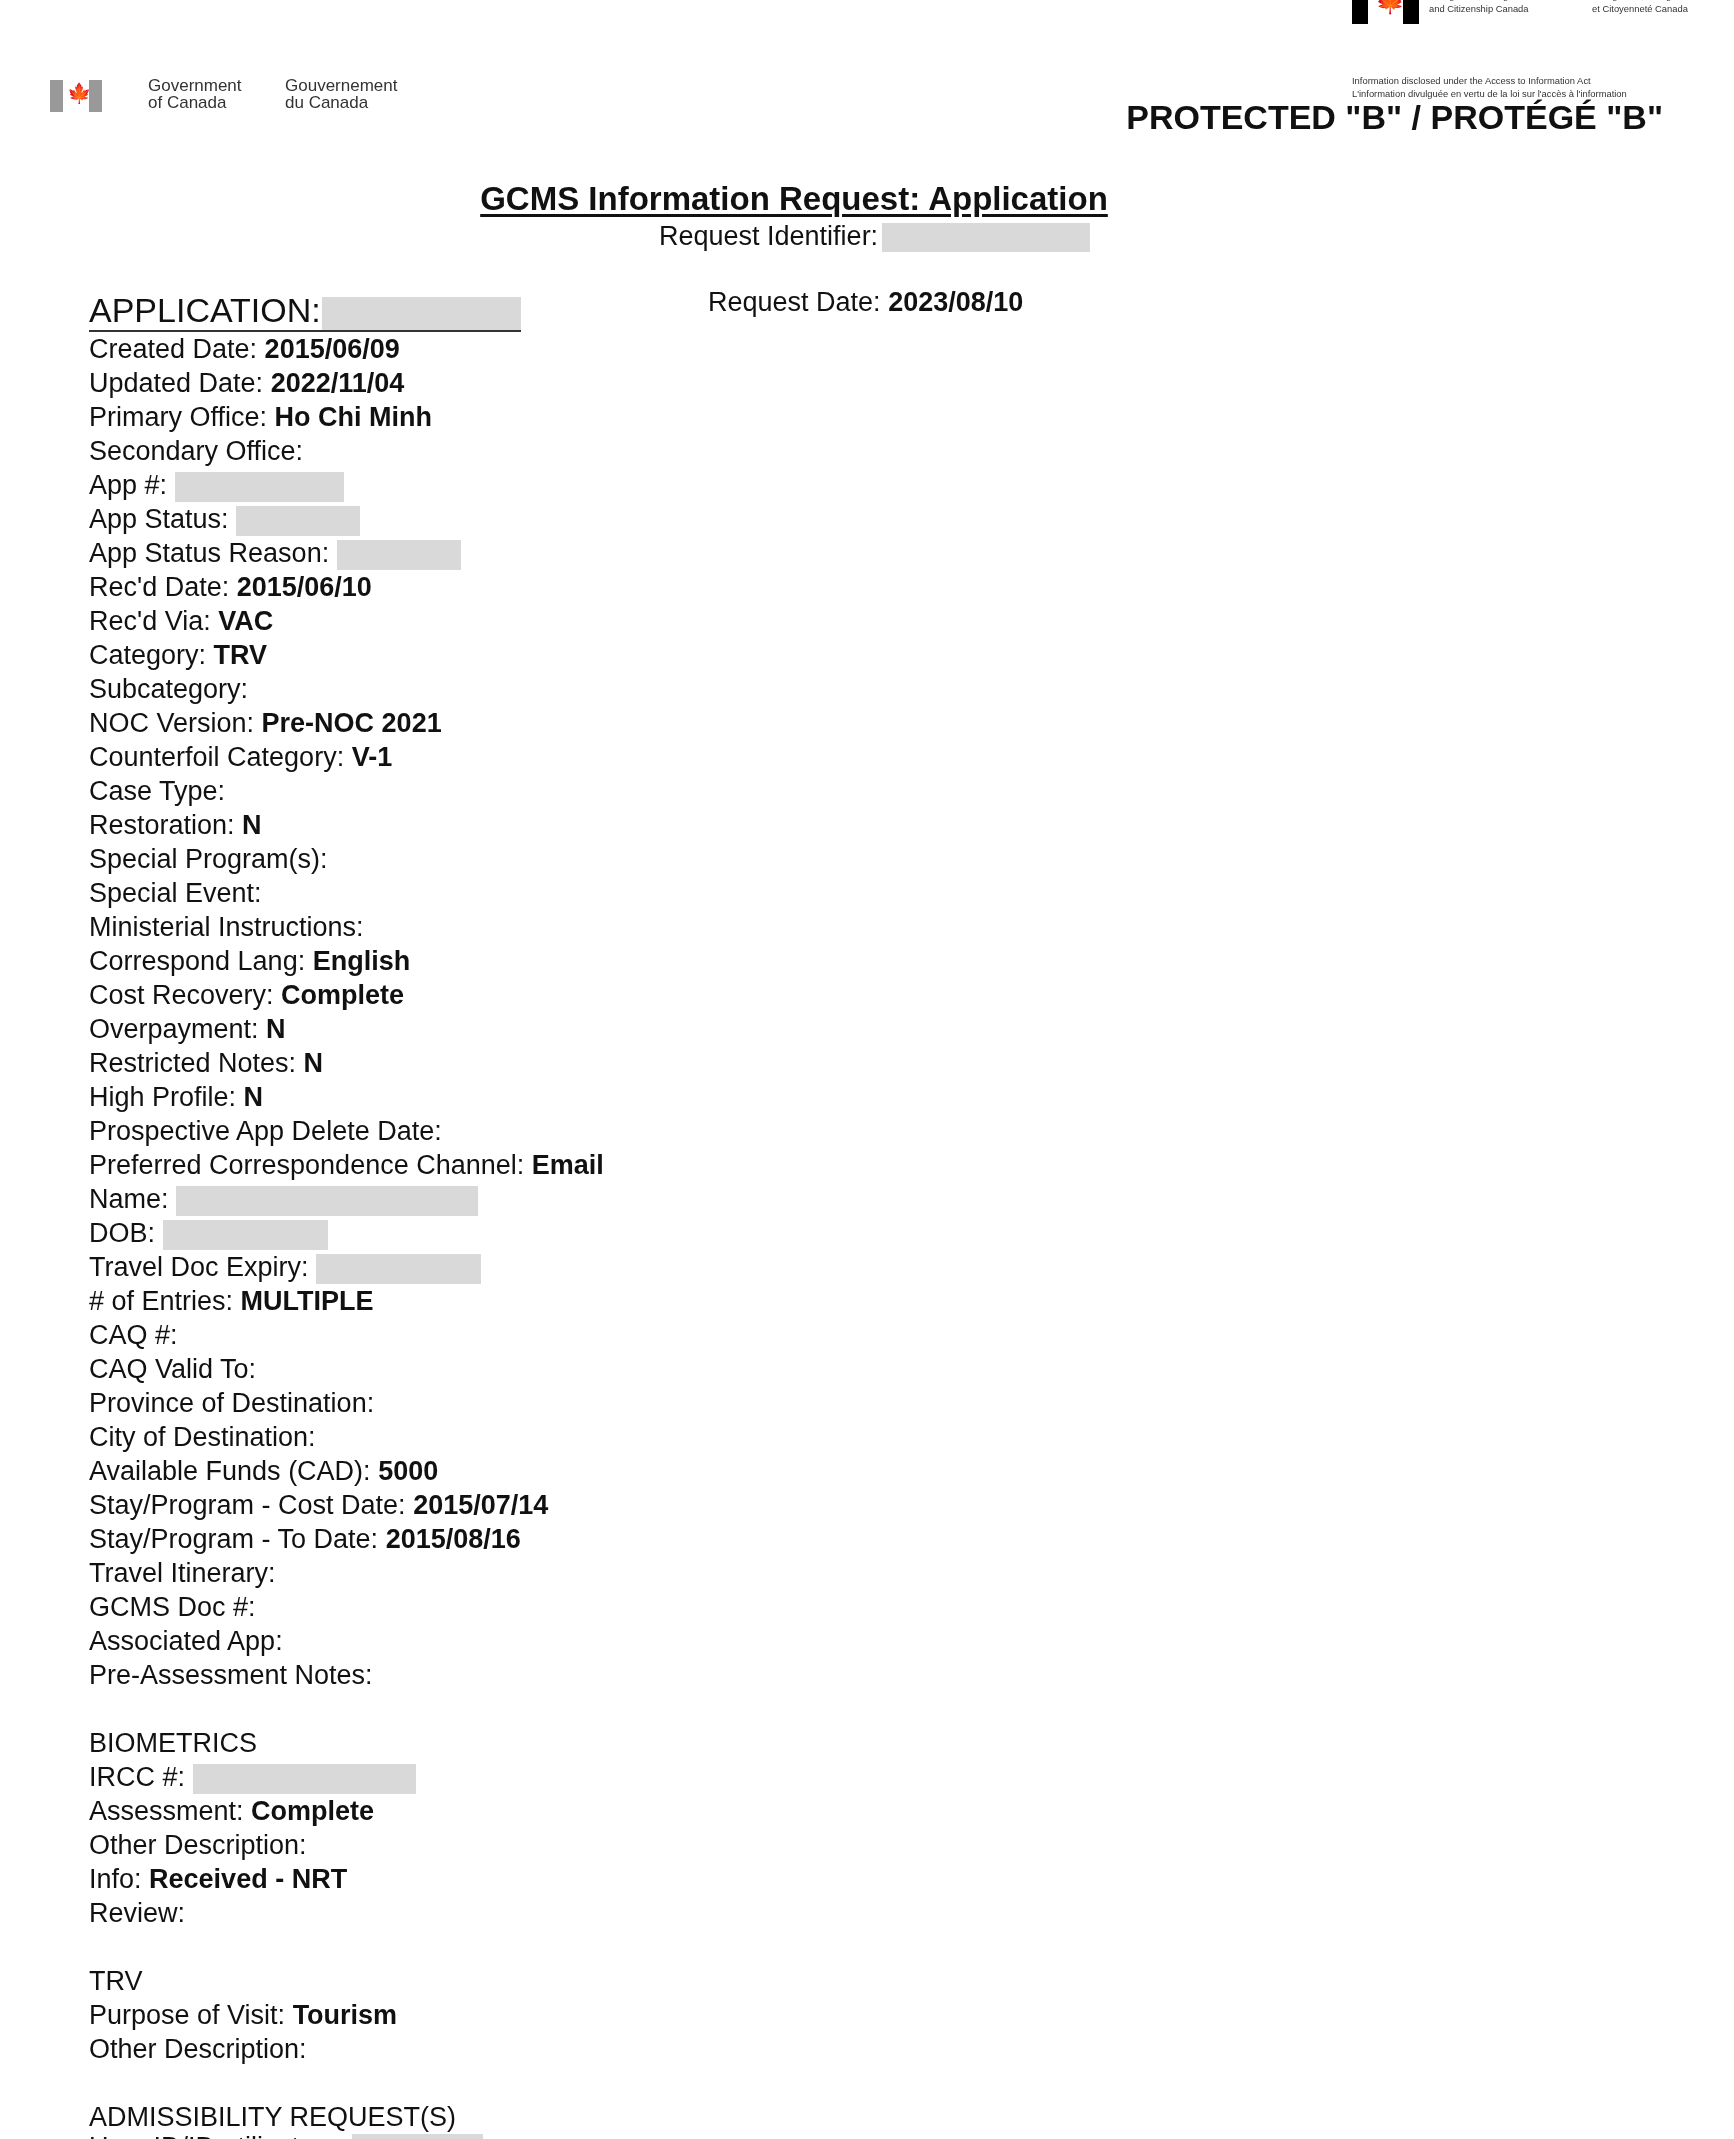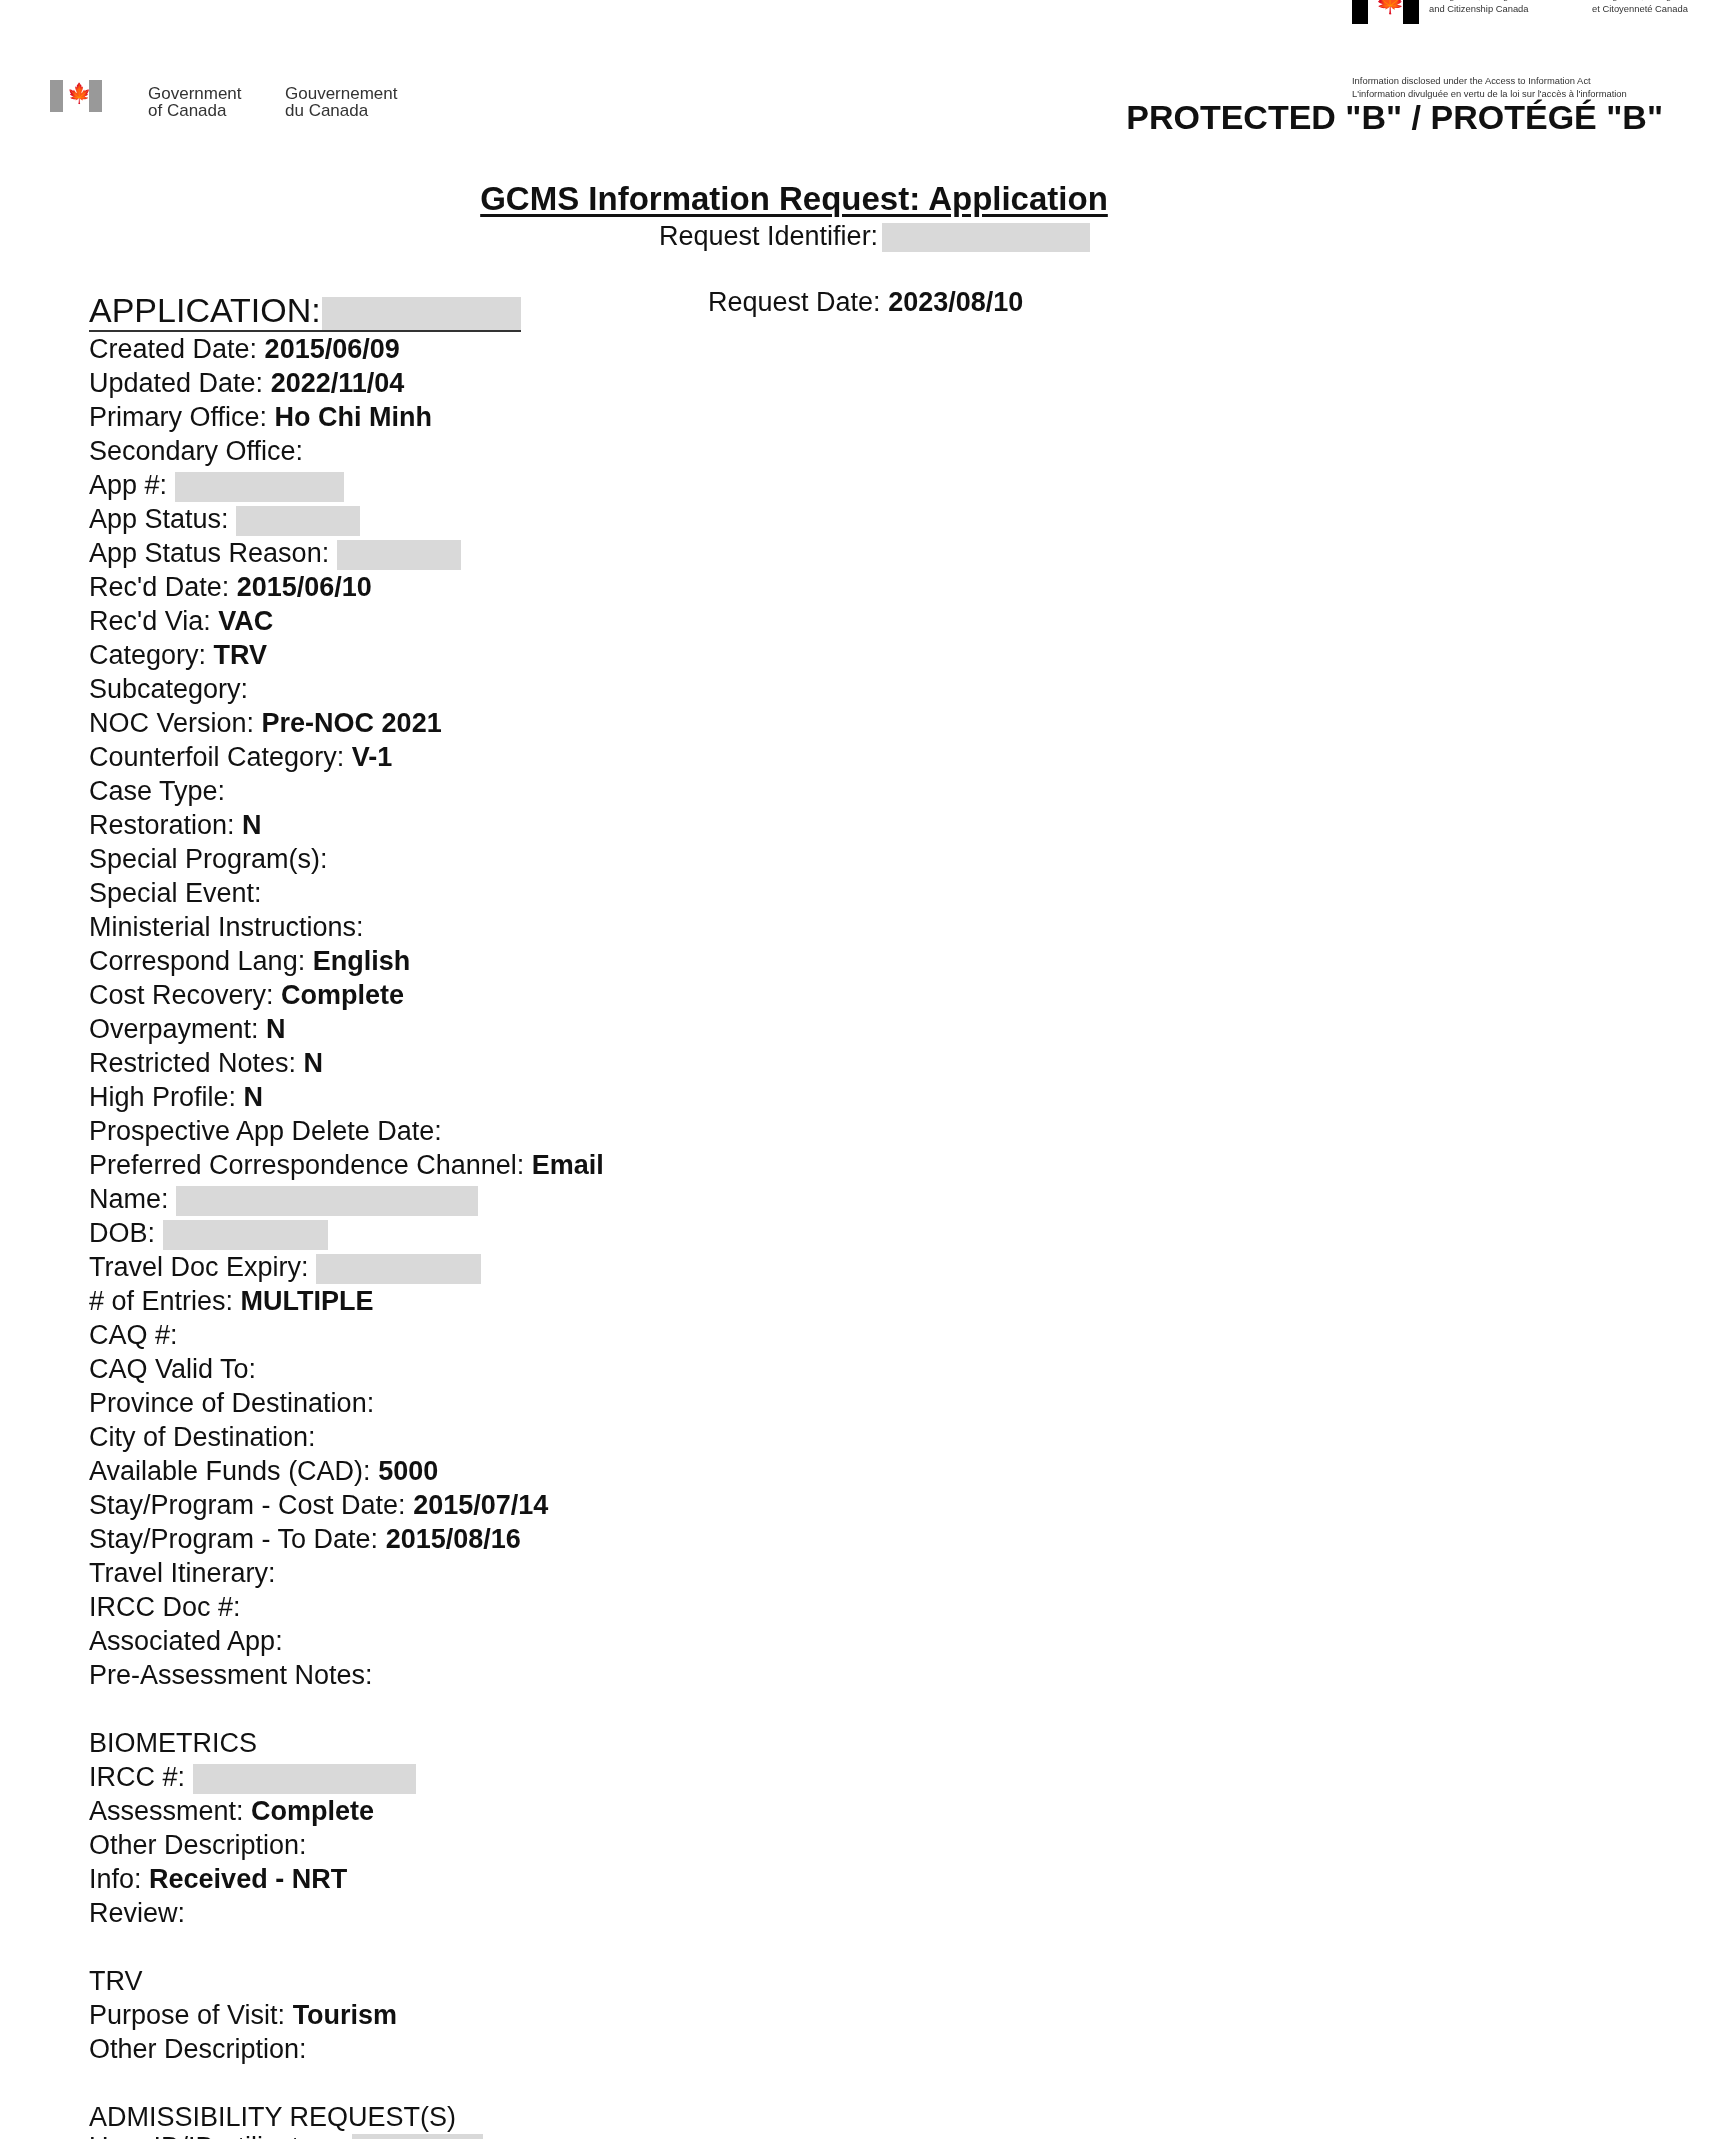--- a/index.html
+++ b/index.html
@@ -11,21 +11,21 @@
   .ircc { left:1352px; top:-17px; width:385px; font-size:9.4px; color:#333; line-height:13px; }
   .ircc .flag { position:absolute; left:0; top:0; width:68px; height:41px; }
   .ircc .bar { position:absolute; top:0; width:16.3px; height:41px; background:#000; }
   .ircc .leaf { position:absolute; left:22px; top:4.3px; font-size:26px; line-height:26px; color:#000; }
   .ircc .col { position:absolute; top:6px; white-space:nowrap; }
   .ircc .disc { position:absolute; left:0; white-space:nowrap; font-size:9.4px;margin-top:43px; }
   
   .gov { left:50px; top:77px; height:39px; }
   .gov .bar { position:absolute; top:2.6px; width:13px; height:32px; background:#999; }
   .gov .leaf { position:absolute; left:17px; top:4.3px; font-size:19.7px; line-height:24px; color:#999; }
-  .gov .txt { position:absolute; top:8px; font-size:17px; line-height:17px; color:#333; white-space:nowrap; }
+  .gov .txt { position:absolute; top:0; font-size:17px; line-height:17px; color:#333; white-space:nowrap; }
   .protected { right:71px; top:98px; font-size:34px; font-weight:bold; white-space:nowrap; }
   .title { left:0; width:1588px; top:180px; text-align:center; font-size:33px; font-weight:bold; }
   .title span { text-decoration:underline; text-decoration-thickness:2.6px; text-underline-offset:4.3px; }
   .req { font-size:27px; white-space:nowrap; }
   .body-text { left:89px; top:291px; font-size:27px; line-height:34px; }
   .app-head { font-size:34px; line-height:39px; display:inline-block; border-bottom:2.6px solid #333; margin-bottom:0; }
   .line { white-space:nowrap; height:34px; }
   .line b { font-weight:bold; }
   .gap { height:34px; }
   .footer { font-size:27px; white-space:nowrap; }
@@ -114,21 +114,21 @@
       <div class="line"><span>Travel Doc Expiry:</span> <span class="redact" style="width: 165px; height: 30px;"></span></div>
       <div class="line"><span># of Entries:</span> <b>MULTIPLE</b></div>
       <div class="line"><span>CAQ #:</span> <b></b></div>
       <div class="line"><span>CAQ Valid To:</span> <b></b></div>
       <div class="line"><span>Province of Destination:</span> <b></b></div>
       <div class="line"><span>City of Destination:</span> <b></b></div>
       <div class="line"><span>Available Funds (CAD):</span> <b>5000</b></div>
       <div class="line"><span>Stay/Program - Cost Date:</span> <b>2015/07/14</b></div>
       <div class="line"><span>Stay/Program - To Date:</span> <b>2015/08/16</b></div>
       <div class="line"><span>Travel Itinerary:</span> <b></b></div>
-      <div class="line"><span>IRCC Doc #:</span> <b></b></div>
+      <div class="line"><span>GCMS Doc #:</span> <b></b></div>
       <div class="line"><span>Associated App:</span> <b></b></div>
       <div class="line"><span>Pre-Assessment Notes:</span> <b></b></div>
     </div>
 
   <div class="gap"></div>
   <div class="line">BIOMETRICS</div>
   <div id="bio-fields">
       <div class="line"><span>IRCC #:</span> <span class="redact" style="width: 223px; height: 30px;"></span></div>
       <div class="line"><span>Assessment:</span> <b>Complete</b></div>
       <div class="line"><span>Other Description:</span> <b></b></div>

